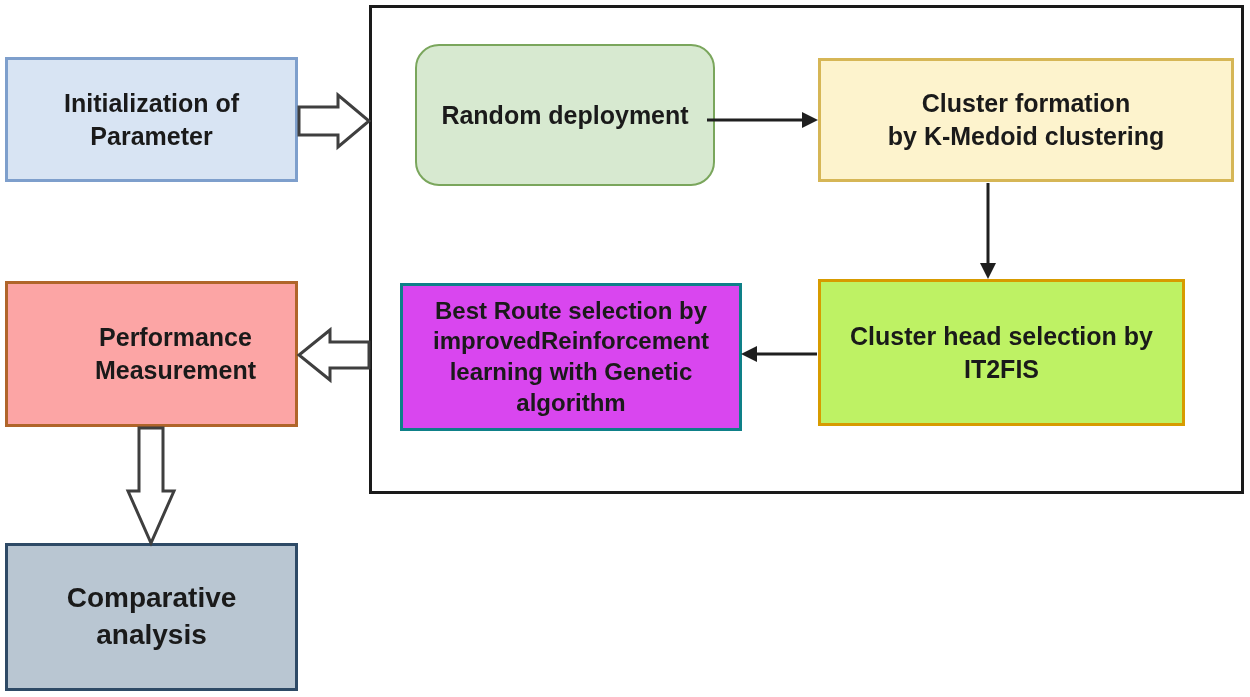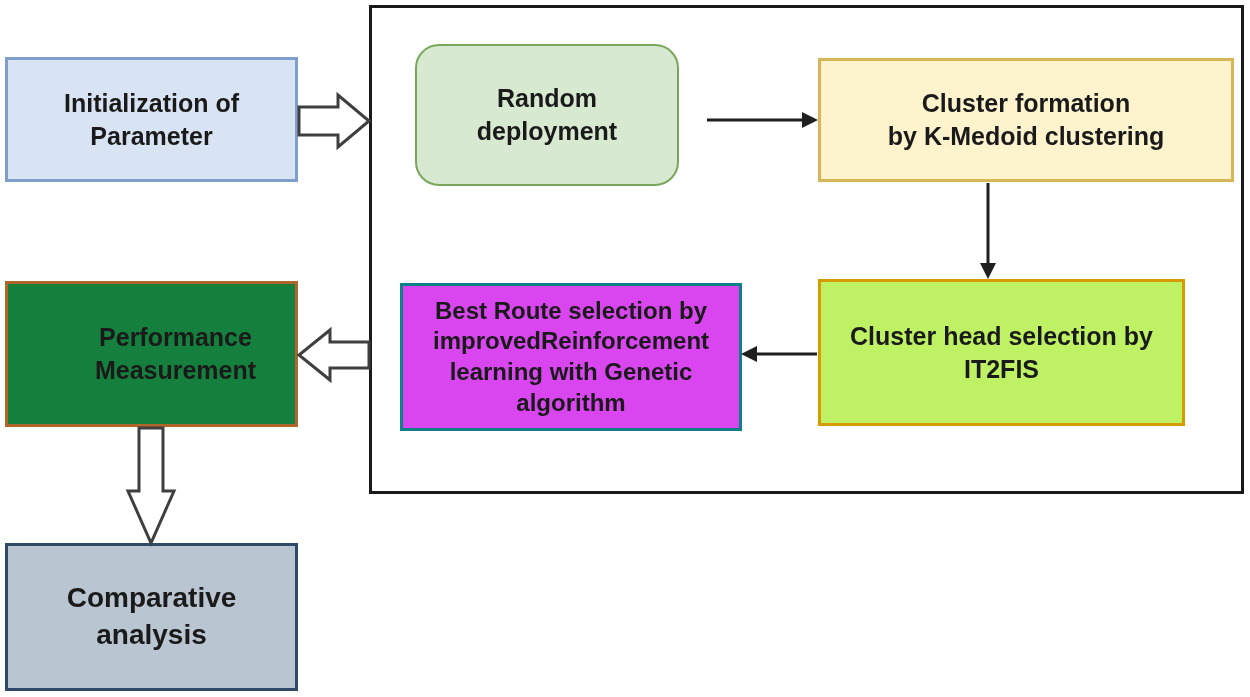--- a/index.html
+++ b/index.html
@@ -39,21 +39,21 @@
   }
   .node .label {
     white-space: pre-line;
     padding: 0 8px;
   }
   .node-initialization {
     left: 5px; top: 57px; width: 293px; height: 125px;
     border: 3px solid;
   }
   .node-random {
-    left: 415px; top: 44px; width: 264px; height: 142px;
+    left: 415px; top: 44px; width: 300px; height: 142px;
     border: 2px solid;
     border-radius: 24px;
   }
   .node-cluster-formation {
     left: 818px; top: 58px; width: 416px; height: 124px;
     border: 3px solid;
   }
   .node-cluster-head {
     left: 818px; top: 279px; width: 367px; height: 147px;
     border: 3px solid;
@@ -107,21 +107,21 @@
 IT2FIS</span>
   </div>
 
   <div class="node node-best-route" style="background-color: #d946ef; border-color: rgb(14, 128, 136);">
     <span class="label">Best Route selection by
 improvedReinforcement
 learning with Genetic
 algorithm</span>
   </div>
 
-  <div class="node node-performance" style="background-color: #15803d; border-color: rgb(176, 101, 42); padding-left: 48px;">
+  <div class="node node-performance" style="background-color: #fca5a5; border-color: rgb(176, 101, 42); padding-left: 48px;">
     <span class="label">Performance
 Measurement</span>
   </div>
 
   <div class="node node-comparative" style="background-color: rgb(185, 198, 210); border-color: rgb(46, 74, 102);">
     <span class="label">Comparative analysis</span>
   </div>
 
   <svg class="arrow-layer" viewBox="0 0 1250 697" xmlns="http://www.w3.org/2000/svg">
 

